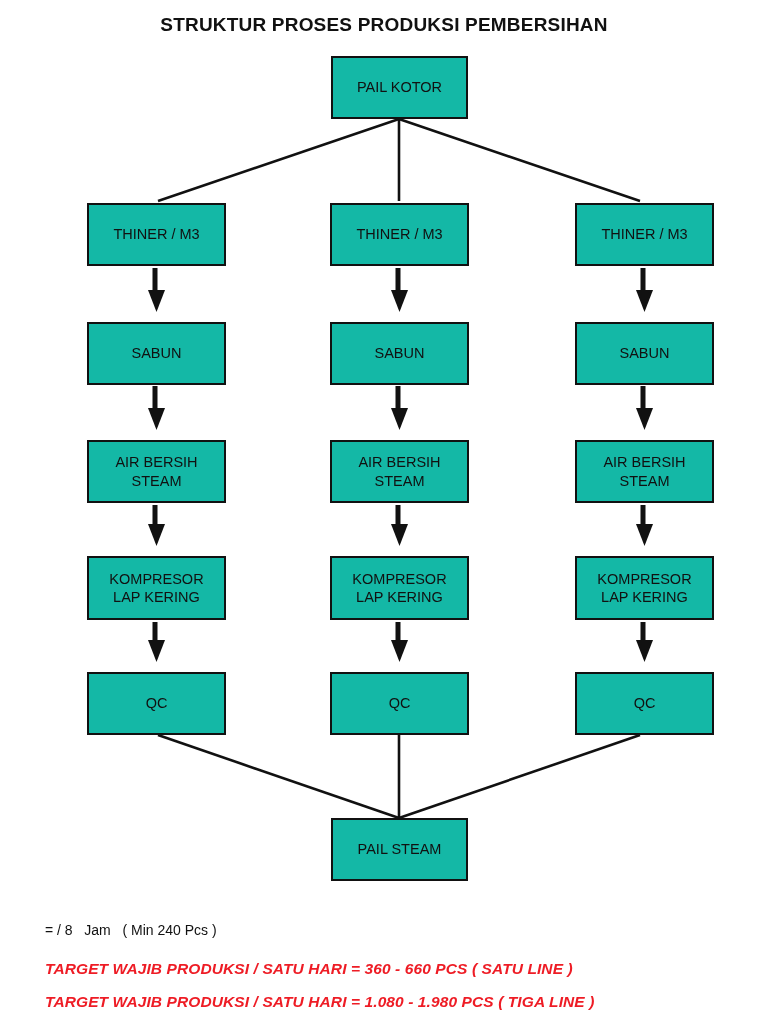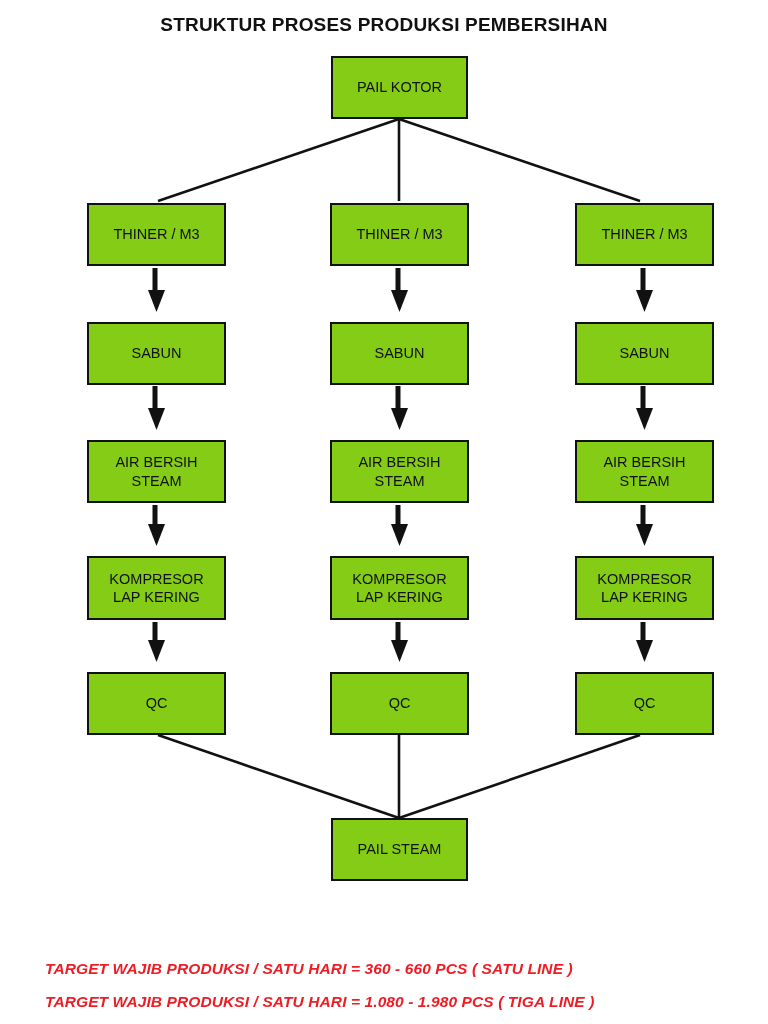--- a/index.html
+++ b/index.html
@@ -21,21 +21,21 @@
     font-size:19px;
     font-weight:bold;
     letter-spacing:.2px;
     color:#111;
   }
 
   .node{
     position:absolute;
     box-sizing:border-box;
     border:2.5px solid #111;
-    background:#84cc16;
+    background:#14b8a6;
     display:flex;
     align-items:center;
     justify-content:center;
     text-align:center;
     font-size:14.5px;
     line-height:1.25;
     color:#111;
     white-space:pre-line;
   }
 
@@ -135,20 +135,21 @@
   <div class="node" style="left:575px;top:322px;width:139px;height:63px;">SABUN</div>
   <div class="node" style="left:575px;top:440px;width:139px;height:63px;">AIR BERSIH
 STEAM</div>
   <div class="node" style="left:575px;top:556px;width:139px;height:64px;">KOMPRESOR
 LAP KERING</div>
   <div class="node" style="left:575px;top:672px;width:139px;height:63px;">QC</div>
 
   <div class="node" style="left:331px;top:818px;width:137px;height:63px;">PAIL STEAM</div>
 
   <div class="legend">
+    <div>= / 8   Jam   ( Min 240 Pcs )</div>
     
     
   </div>
 
   <div class="target t1">TARGET WAJIB PRODUKSI / SATU HARI = 360 - 660 PCS ( SATU LINE )</div>
   <div class="target t2">TARGET WAJIB PRODUKSI / SATU HARI = 1.080 - 1.980 PCS ( TIGA LINE )</div>
 
 </div>
 
 </body></html>

